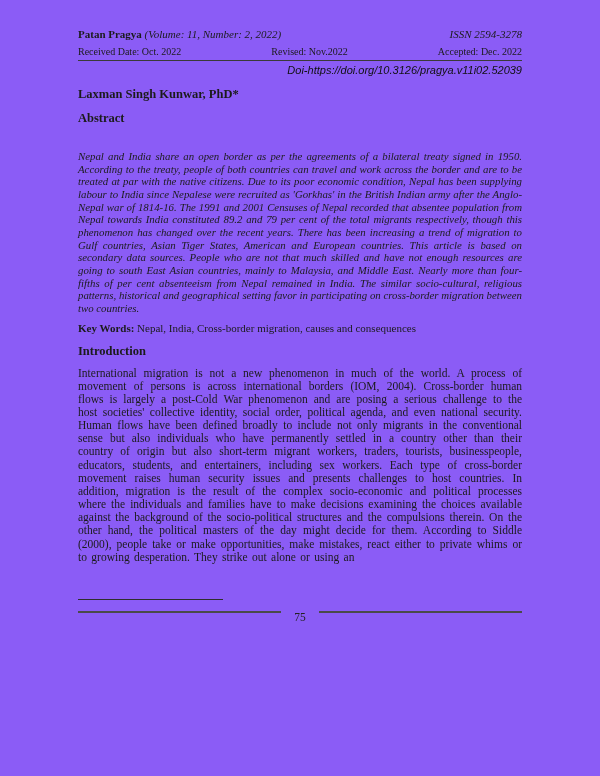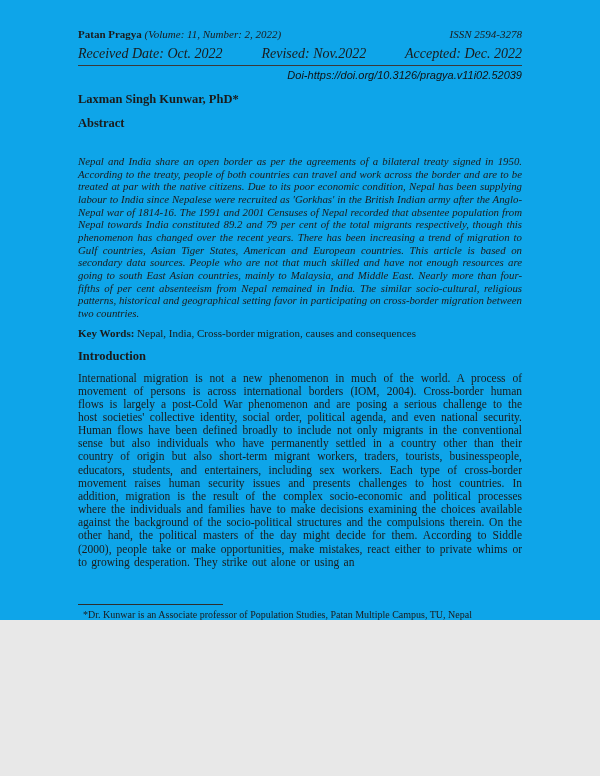--- a/index.html
+++ b/index.html
@@ -3,47 +3,46 @@
 <meta charset="utf-8">
 <style>
   html, body {
     margin: 0;
     padding: 0;
     background: #e8e8e8;
   }
   .page {
     position: relative;
     width: 600px;
-    height: 620px;
+    height: 776px;
     margin: 0 auto;
-    background: #0ea5e9;
+    background: #8b5cf6;
     font-family: "Liberation Serif", "DejaVu Serif", serif;
     color: #1b1b1b;
     overflow: hidden;
     box-sizing: border-box;
     padding: 28px 78px 0 78px;
   }
   .hdr-row1 {
     display: flex;
     justify-content: space-between;
     align-items: baseline;
     font-size: 11px;
   }
   .journal-name { font-weight: bold; }
   .journal-issue { font-style: italic; }
   .issn { font-style: italic; }
   .hdr-row2 {
     display: flex;
     justify-content: space-between;
     align-items: baseline;
-    font-size: 14px;
+    font-size: 10px;
     margin-top: 6px;
     padding-bottom: 3px;
     border-bottom: 1.5px solid #3a3a3a;
-    font-style: italic;
   }
   .doi-line {
     text-align: right;
     font-family: "Liberation Sans", "DejaVu Sans", sans-serif;
     font-style: italic;
     font-size: 11px;
     margin-top: 3px;
     color: #111;
   }
   .title {
@@ -139,21 +138,20 @@
   <div class="keywords-line">
     <span class="keywords-label">Key Words:</span><span> Nepal, India, Cross-border migration, causes and consequences</span>
   </div>
 
   <div class="section-heading intro-heading">Introduction</div>
 
   <div class="body-text">International migration is not a new phenomenon in much of the world. A process of movement of persons is across international borders (IOM, 2004). Cross-border human flows is largely a post-Cold War phenomenon and are posing a serious challenge to the host societies' collective identity, social order, political agenda, and even national security. Human flows have been defined broadly to include not only migrants in the conventional sense but also individuals who have permanently settled in a country other than their country of origin  but also short-term migrant workers, traders, tourists, businesspeople, educators, students, and entertainers, including sex  workers. Each type of cross-border movement raises human security issues and presents challenges to host countries. In addition, migration is the result of the complex socio-economic and political processes where the individuals and families have to make decisions examining the choices available against the background of the socio-political structures and the compulsions therein. On the other hand, the political masters of the day might decide for them. According to Siddle (2000), people take or make opportunities, make mistakes, react either to private whims or to growing desperation. They strike out alone or using an</div>
 
   <div class="footnote-block">
     <div class="footnote-rule"></div>
-    <div class="footnote-text">*Dr. Kunwar is an Associate professor of Population Studies, Patan Multiple Campus, TU, Nepal</div>
   </div>
 
   <div class="footer">
     <div class="footer-rule"></div>
     <div class="page-number">75</div>
     <div class="footer-rule"></div>
   </div>
 
 </div>
 

